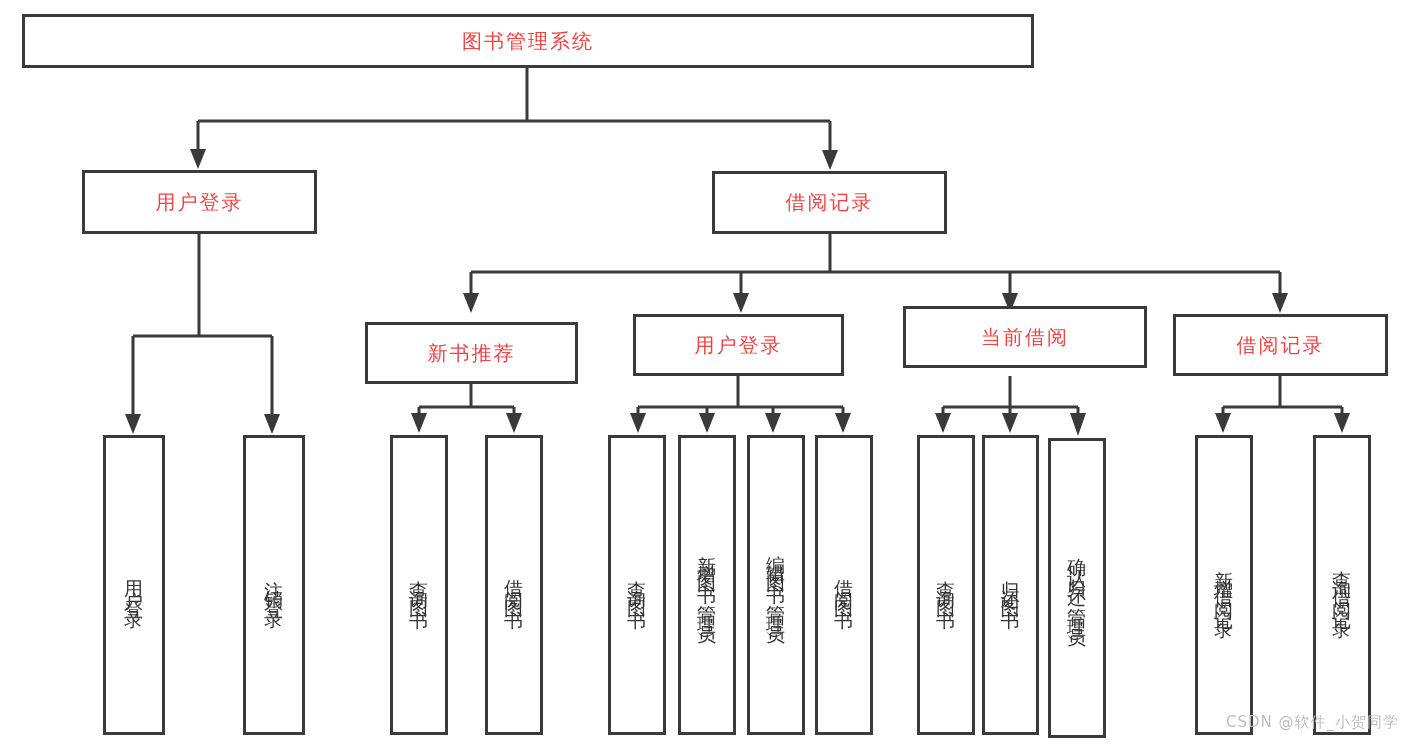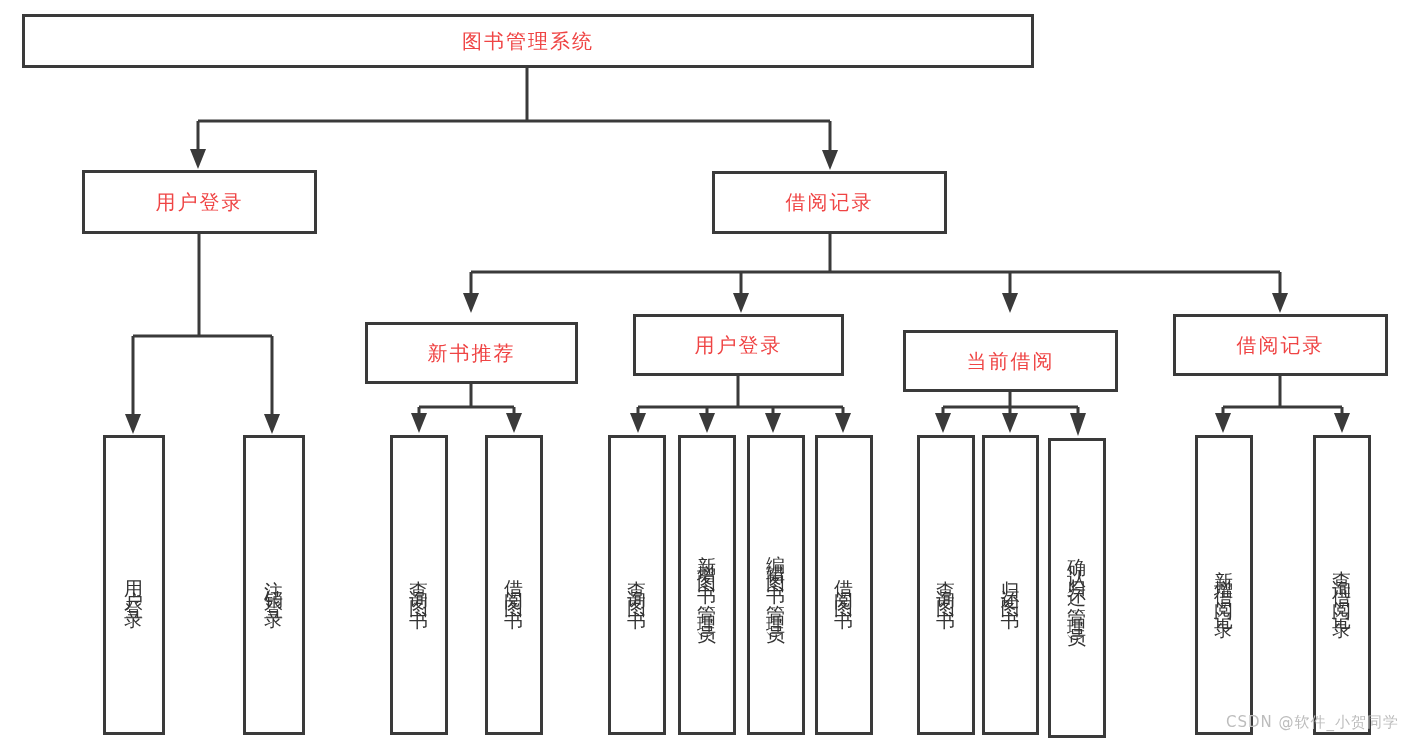--- a/index.html
+++ b/index.html
@@ -58,21 +58,21 @@
     letter-spacing: 1px;
     color: #bdbdbd;
     white-space: nowrap;
   }
   
   #n-root      { left: 22px;   top: 14px;  width: 1012px; height: 54px; }
   #n-login     { left: 82px;   top: 170px; width: 235px;  height: 64px; }
   #n-mgmt      { left: 712px;  top: 171px; width: 235px;  height: 63px; }
   #n-newbook   { left: 365px;  top: 322px; width: 213px;  height: 62px; }
   #n-borrow    { left: 633px;  top: 314px; width: 211px;  height: 62px; }
-  #n-current   { left: 903px;  top: 330px; width: 215px;  height: 62px; }
+  #n-current   { left: 903px;  top: 306px; width: 244px;  height: 62px; }
   #n-records   { left: 1173px; top: 314px; width: 215px;  height: 62px; }
   #l-userlogin { left: 103px;  width: 62px; }
   #l-logout    { left: 243px;  width: 62px; }
   #l-query1    { left: 390px;  width: 58px; }
   #l-borrow1   { left: 485px;  width: 58px; }
   #l-query2    { left: 608px;  width: 58px; }
   #l-addbook   { left: 678px;  width: 58px; }
   #l-editbook  { left: 747px;  width: 58px; }
   #l-borrow2   { left: 815px;  width: 58px; }
   #l-query3    { left: 917px;  width: 58px; }

